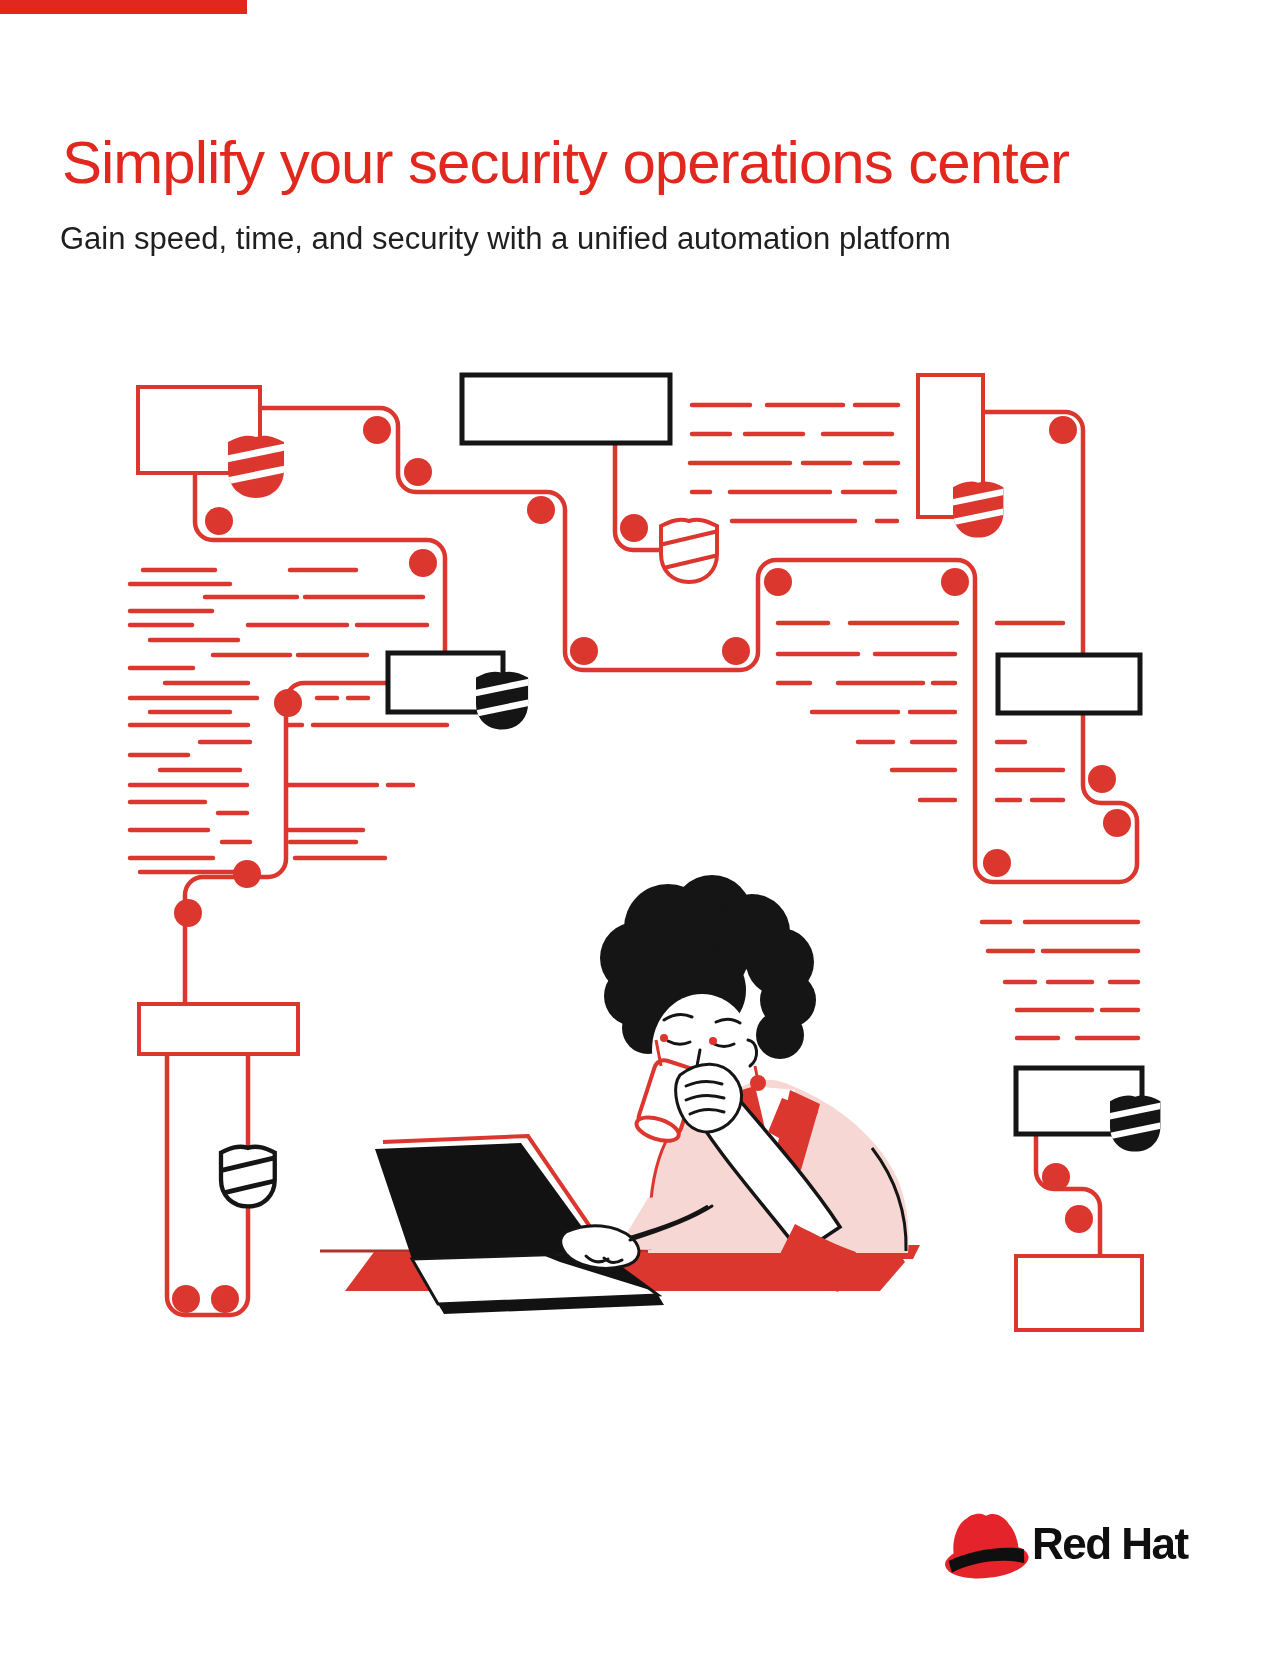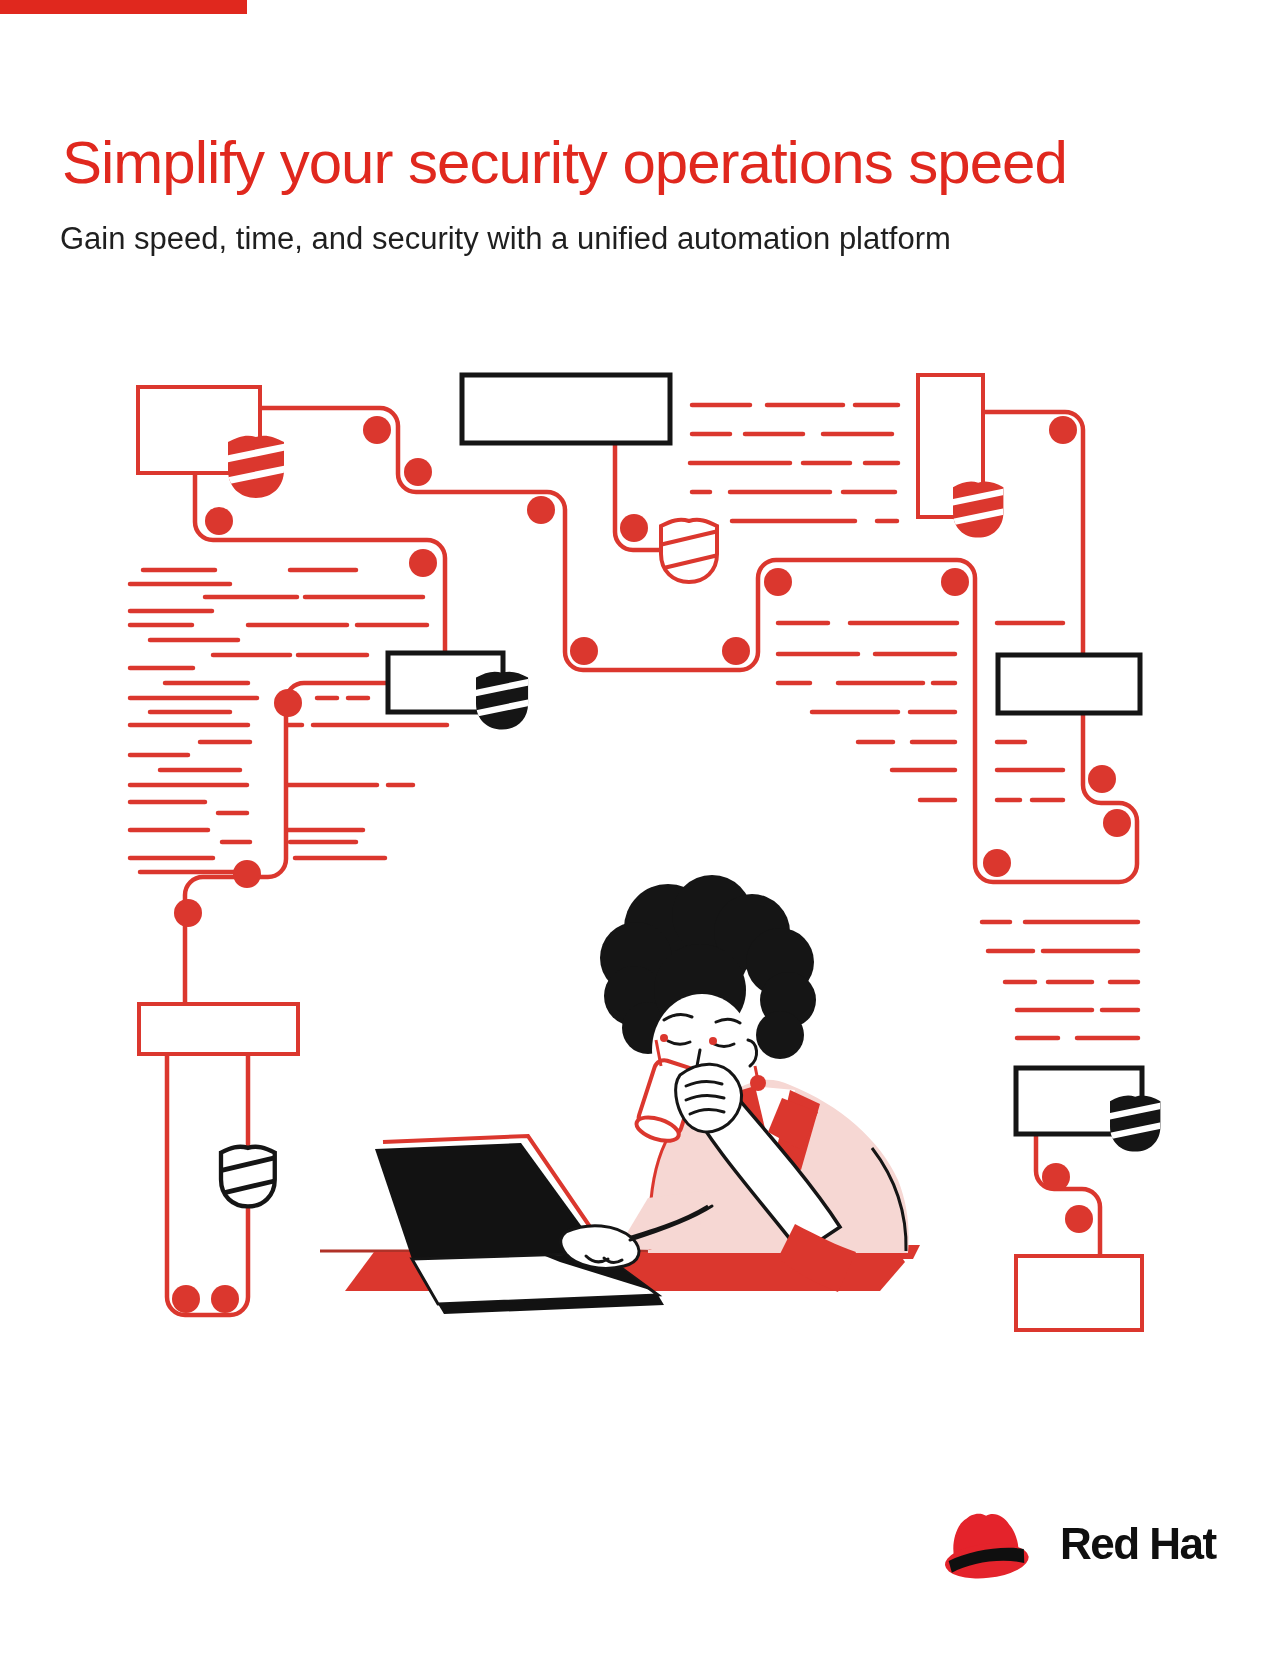--- a/index.html
+++ b/index.html
@@ -4,29 +4,29 @@
 <style>
   html,body{margin:0;padding:0;background:#fff;}
   body{width:1284px;height:1654px;position:relative;overflow:hidden;
        font-family:"Liberation Sans", sans-serif;}
   .accent-bar{position:absolute;left:0;top:0;width:247px;height:14px;background:var(--red);}
   .title{position:absolute;left:62px;top:90px;width:1140px;font-size:60px;line-height:1.1;
          font-weight:500;letter-spacing:-1px;color:var(--red);}
   .subtitle{position:absolute;left:60px;top:188px;width:1140px;font-size:31px;line-height:1.3;
          font-weight:400;color:#1f1f1f;}
   .illustration{position:absolute;left:0;top:0;width:1284px;height:1654px;}
-  .logo{position:absolute;left:940px;top:1505px;display:flex;align-items:center;gap:28px;}
+  .logo{position:absolute;left:940px;top:1505px;display:flex;align-items:center;gap:0;}
   .logo-text{font-size:44px;font-weight:700;color:#0f0f0f;letter-spacing:-1.5px;}
 </style>
 </head>
 <body>
 
 <div class="accent-bar"></div>
 
-<h1 class="title">Simplify your security operations speed</h1>
+<h1 class="title">Simplify your security operations center</h1>
 <p class="subtitle">Gain speed, time, and security with a unified automation platform</p>
 
 <svg class="illustration" viewBox="0 0 1284 1654" xmlns="http://www.w3.org/2000/svg">
 
   <g fill="none" stroke="var(--ill-red)" stroke-width="4.5">
 
     <path d="M258,408 H380 a18,18 0 0 1 18,18 V474 a18,18 0 0 0 18,18
              H547 a18,18 0 0 1 18,18 V652 a18,18 0 0 0 18,18
              H740 a18,18 0 0 0 18,-18 V578 a18,18 0 0 1 18,-18
              H957 a18,18 0 0 1 18,18 V864 a18,18 0 0 0 18,18

